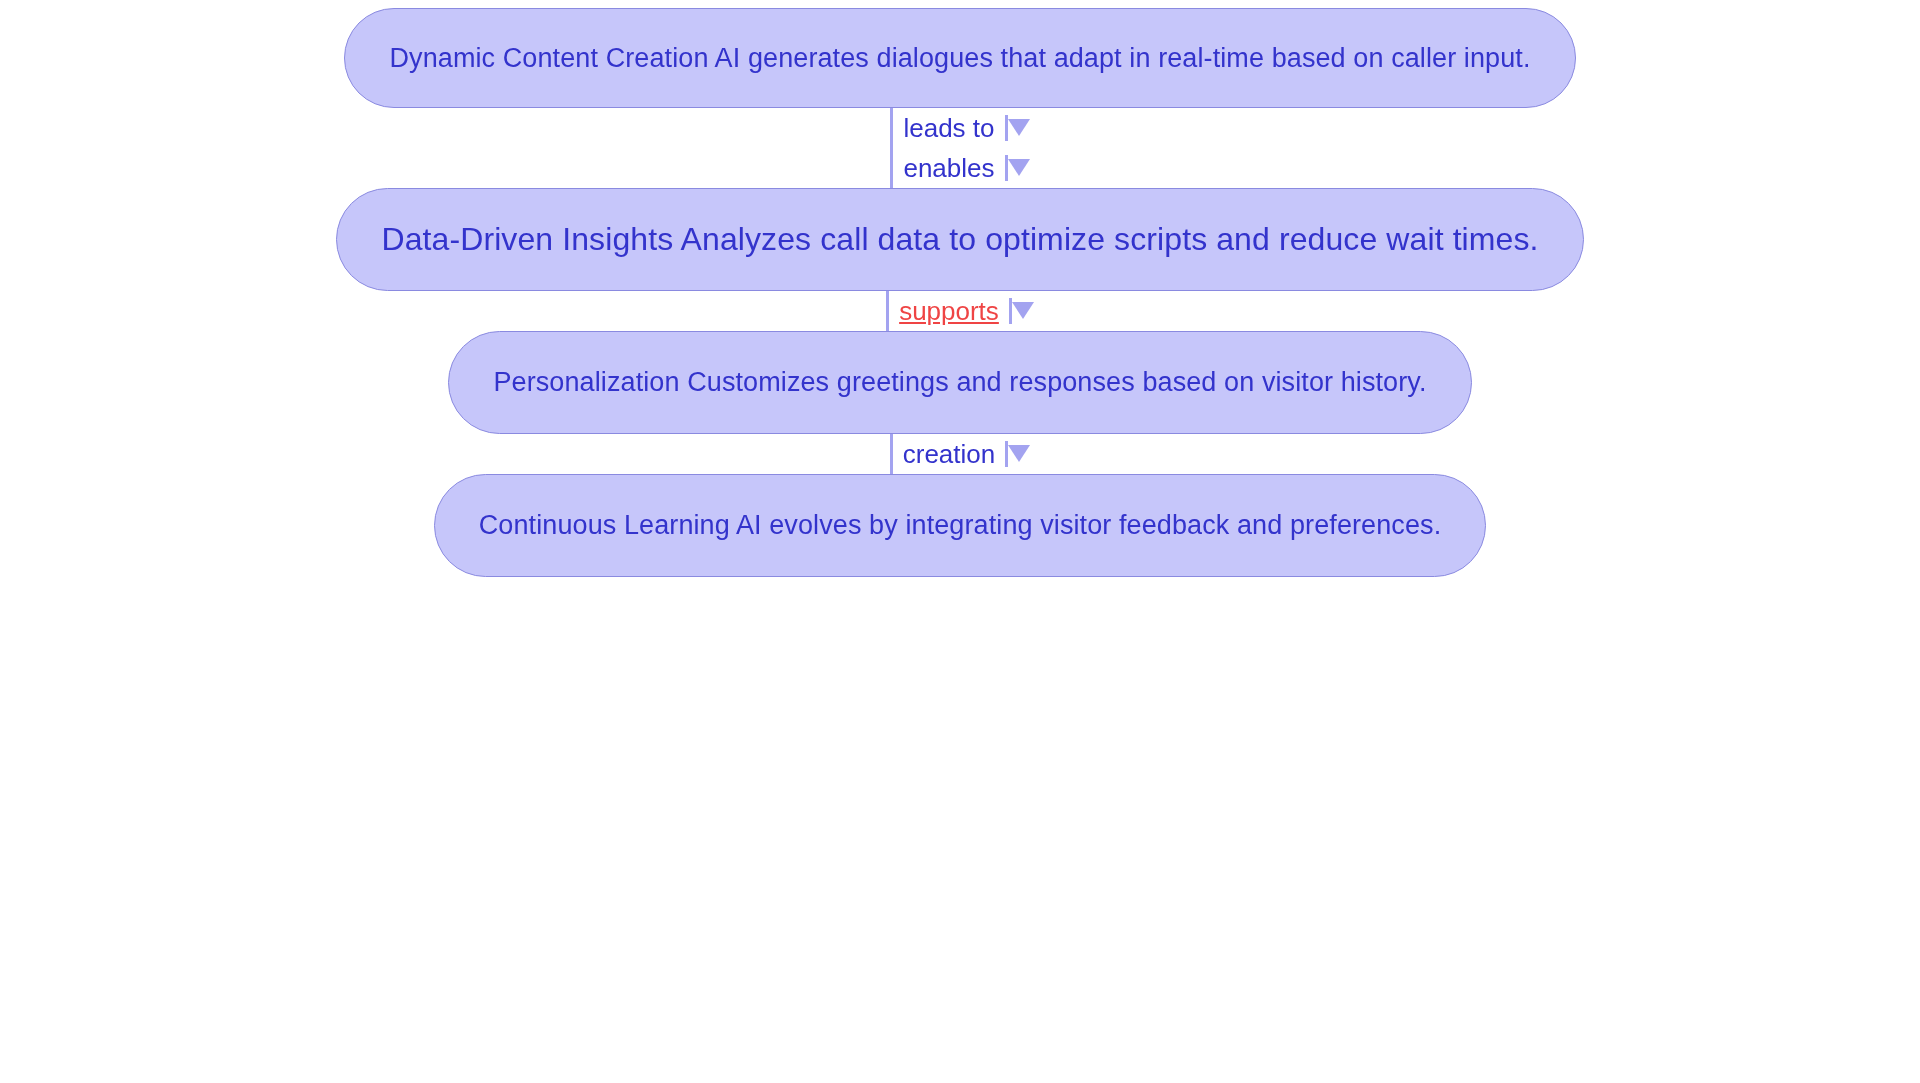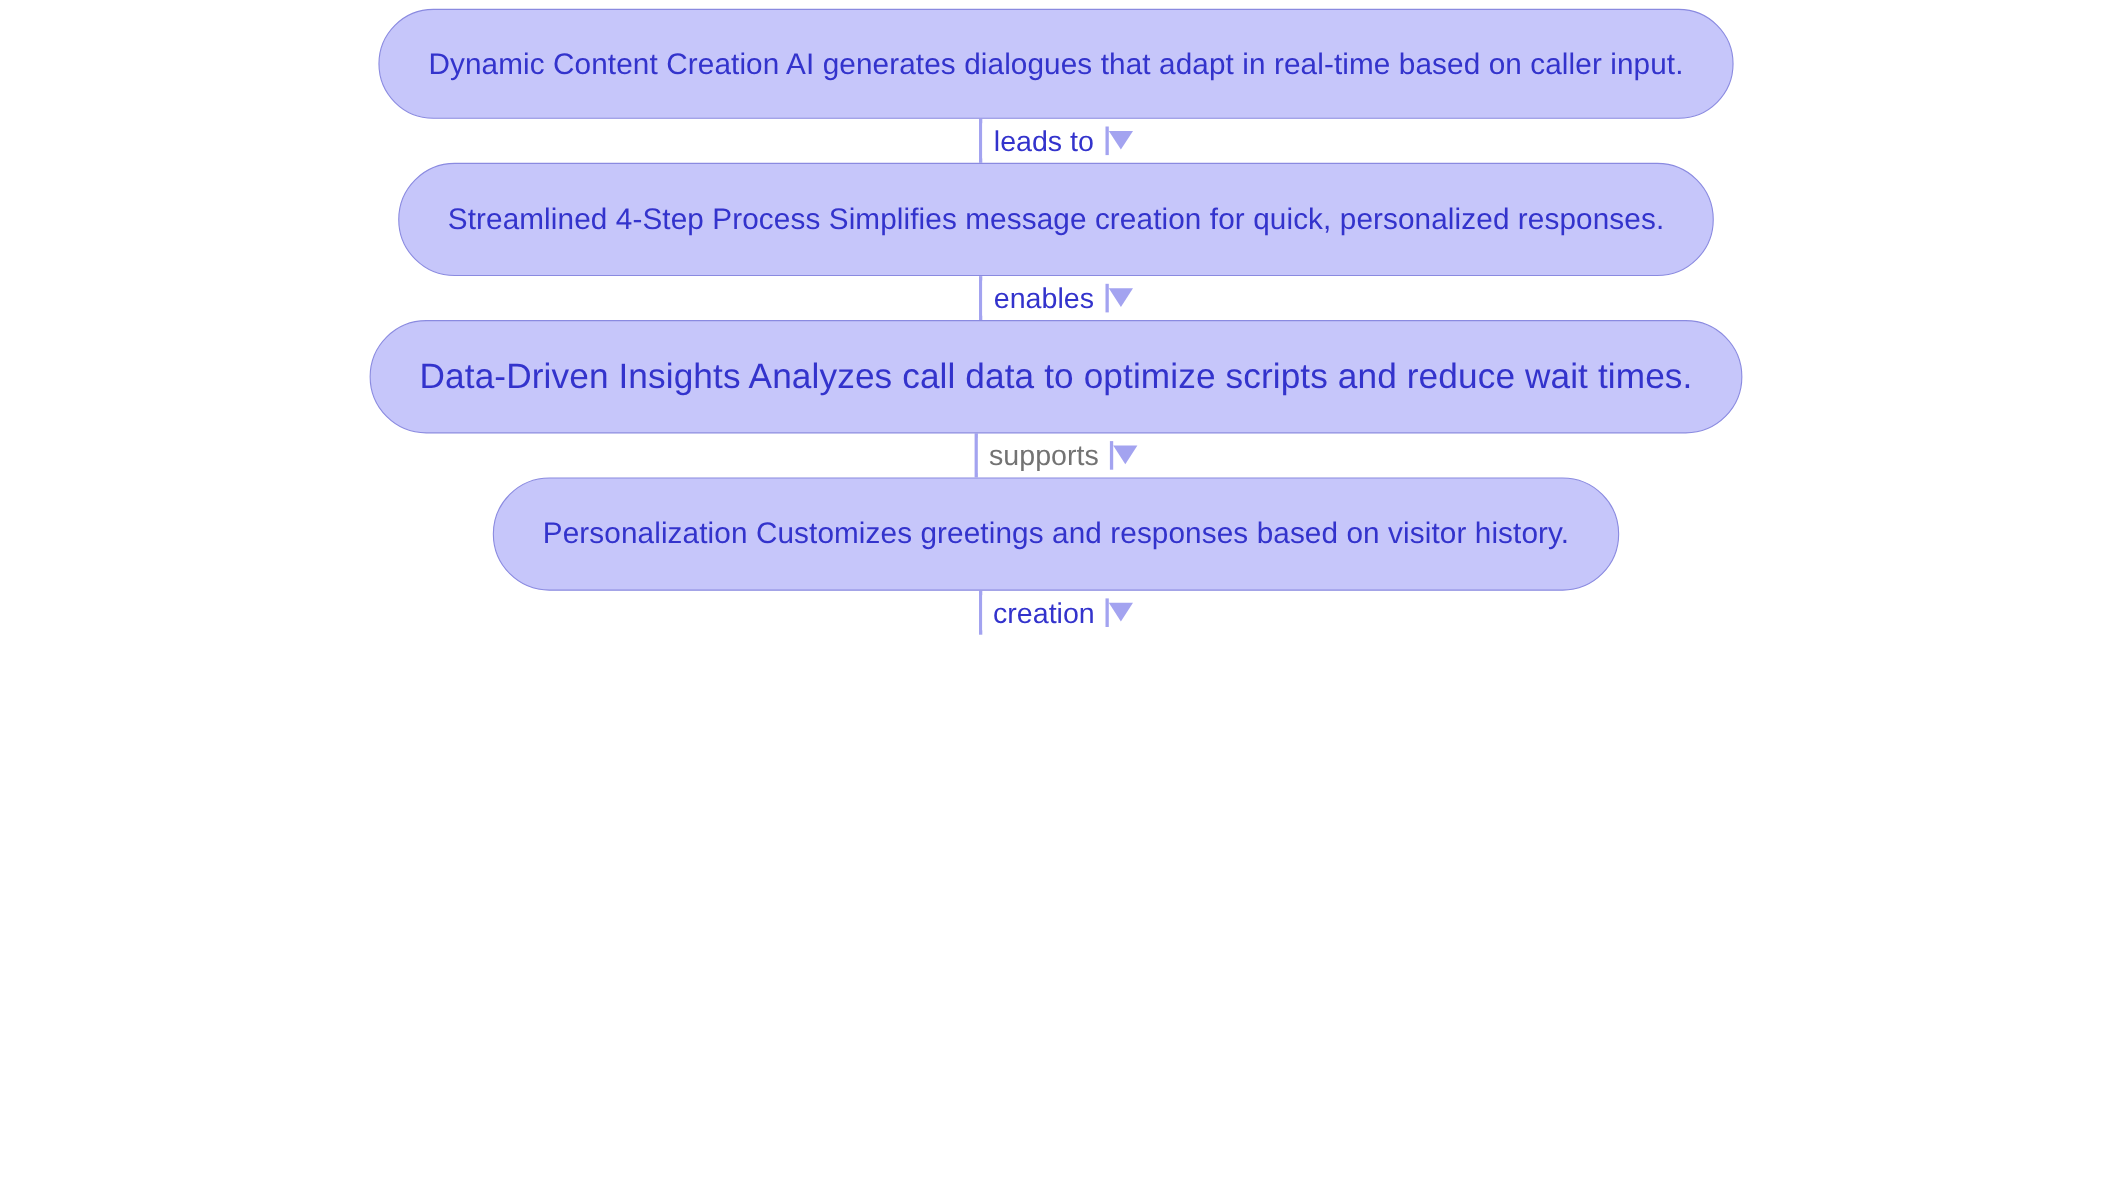--- a/index.html
+++ b/index.html
@@ -99,42 +99,42 @@
 
     <div class="node" style="height: 100px; font-size: 27px; background: rgb(198, 198, 250); border-color: rgb(138, 138, 224); color: rgb(51, 51, 204);">Dynamic Content Creation AI generates dialogues that adapt in real-time based on caller input.</div>
 
     <div class="edge">
       <div class="edge-line-top" style="height: 40px; background: rgb(163, 163, 240);"></div>
       <div class="edge-label" style="color: rgb(51, 51, 204); background: rgb(255, 255, 255);">leads to</div>
       <div class="edge-line-bottom" style="height: 26px; background: rgb(163, 163, 240);"></div>
       <div class="edge-arrowhead" style="border-top-color: rgb(163, 163, 240);"></div>
     </div>
 
-    <div class="node" style="height: 103px; font-size: 27px; background: rgb(198, 198, 250); border-color: rgb(138, 138, 224); color: rgb(51, 51, 204);">Streamlined 4-Step Process Simplifies message creation for quick, personalized responses.</div>
 
     <div class="edge">
       <div class="edge-line-top" style="height: 40px; background: rgb(163, 163, 240);"></div>
       <div class="edge-label" style="color: rgb(51, 51, 204); background: rgb(255, 255, 255);">enables</div>
       <div class="edge-line-bottom" style="height: 26px; background: rgb(163, 163, 240);"></div>
       <div class="edge-arrowhead" style="border-top-color: rgb(163, 163, 240);"></div>
     </div>
 
     <div class="node" style="height: 103px; font-size: 32px; background: rgb(198, 198, 250); border-color: rgb(138, 138, 224); color: rgb(51, 51, 204);">Data-Driven Insights Analyzes call data to optimize scripts and reduce wait times.</div>
 
     <div class="edge">
       <div class="edge-line-top" style="height: 40px; background: rgb(163, 163, 240);"></div>
-      <div class="edge-label" style="color: #737373; background: rgb(255, 255, 255);">supports</div>
+      <div class="edge-label" style="color: #ef4444; background: rgb(255, 255, 255); text-decoration: underline;">supports</div>
       <div class="edge-line-bottom" style="height: 26px; background: rgb(163, 163, 240);"></div>
       <div class="edge-arrowhead" style="border-top-color: rgb(163, 163, 240);"></div>
     </div>
 
     <div class="node" style="height: 103px; font-size: 27px; background: rgb(198, 198, 250); border-color: rgb(138, 138, 224); color: rgb(51, 51, 204);">Personalization Customizes greetings and responses based on visitor history.</div>
 
     <div class="edge">
       <div class="edge-line-top" style="height: 40px; background: rgb(163, 163, 240);"></div>
       <div class="edge-label" style="color: rgb(51, 51, 204); background: rgb(255, 255, 255);">creation</div>
       <div class="edge-line-bottom" style="height: 26px; background: rgb(163, 163, 240);"></div>
       <div class="edge-arrowhead" style="border-top-color: rgb(163, 163, 240);"></div>
     </div>
 
+    <div class="node" style="height: 103px; font-size: 27px; background: rgb(198, 198, 250); border-color: rgb(138, 138, 224); color: rgb(51, 51, 204);">Continuous Learning AI evolves by integrating visitor feedback and preferences.</div>
 
   </div>
 </div>
 
 </body></html>

